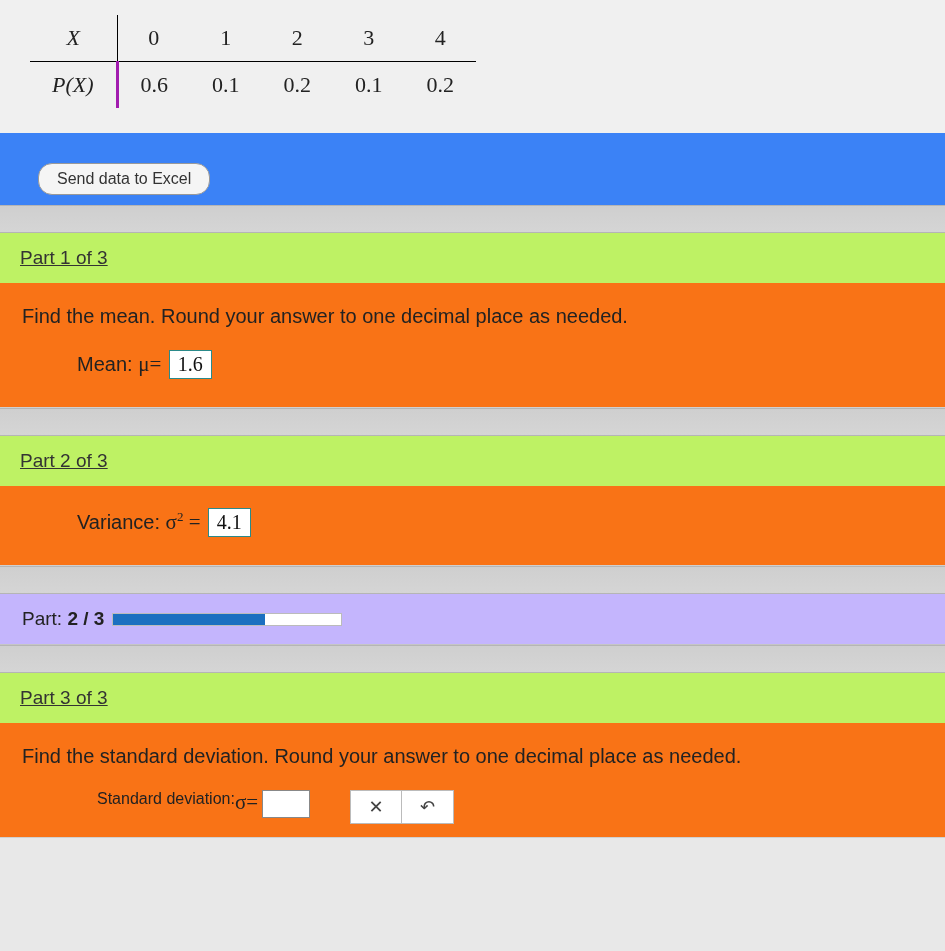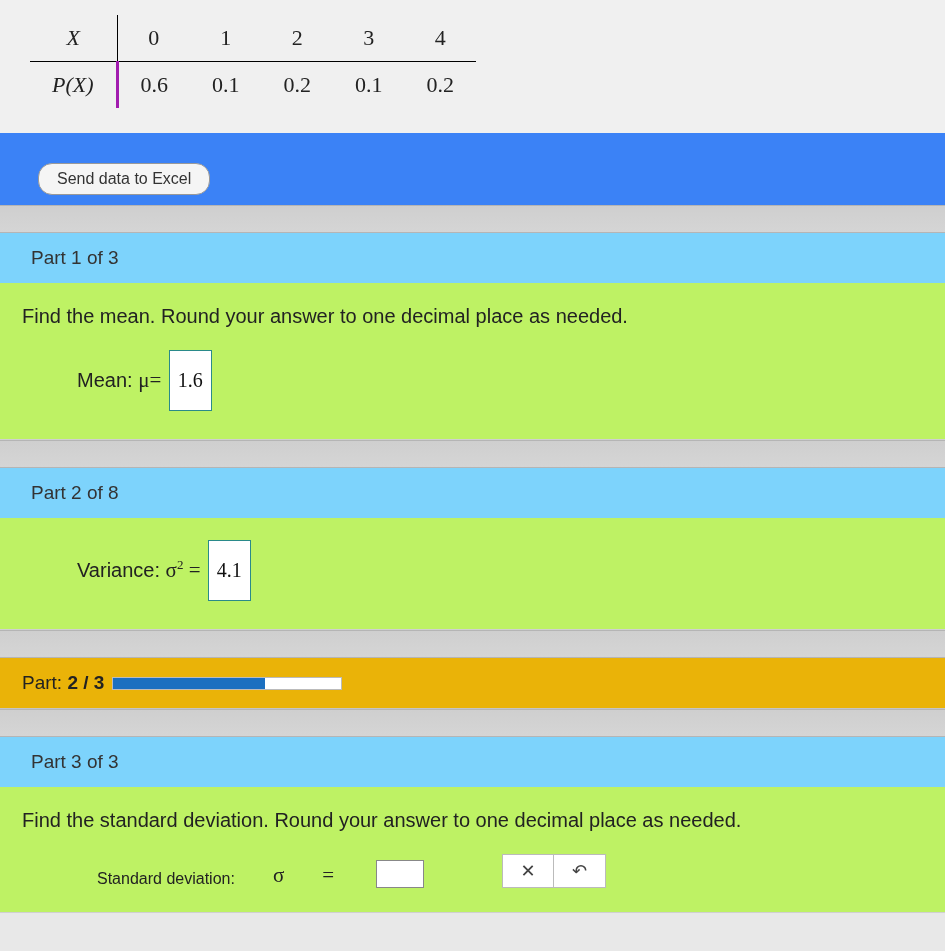--- a/index.html
+++ b/index.html
@@ -38,54 +38,55 @@
       color: #333;
       cursor: pointer;
     }
     .separator-band {
       height: 28px;
       background: linear-gradient(#cfcfcf, #d5d5d5);
       border-top: 1px solid #b5b5b5;
       border-bottom: 1px solid #b5b5b5;
     }
     .part-header {
-      background: #7dd3fc;
-      padding: 14px 31px;
+      background: #bef264;
+      padding: 14px 20px;
       font-size: 19px;
       color: #333;
+      text-decoration: underline;
     }
     .part-body {
-      background: #bef264;
+      background: #f97316;
       padding: 22px 22px 28px 22px;
       border-bottom: 1px solid #d0d0d0;
     }
     .instruction {
       font-size: 20px;
       color: #222;
       margin-bottom: 22px;
     }
     .answer-line {
       padding-left: 55px;
       font-size: 20px;
     }
     .label-text { font-family: Verdana, sans-serif; }
     .math-sym { font-family: 'Times New Roman', serif; font-size: 21px;}
     .answer-box-locked {
       display: inline-block;
       border: 1px solid #2a8a8a;
-      padding: 18px 8px;
+      padding: 2px 8px;
       font-family: 'Times New Roman', serif;
       font-size: 20px;
       color: #111;
       background: #fff;
       margin-left: 2px;
       vertical-align: baseline;
     }
     .progress-row {
-      background: #eab308;
+      background: #c4b5fd;
       padding: 14px 22px;
       display: flex;
       align-items: center;
       gap: 8px;
       border-bottom: 1px solid #c5c5c5;
     }
     .progress-label { font-size: 19px; }
     .progress-label b { font-weight: bold; }
     .progress-bar {
       width: 230px;
@@ -125,22 +126,22 @@
       background: #fff;
       display: flex;
       align-items: center;
       justify-content: center;
       cursor: pointer;
       font-size: 18px;
       color: #444;
     }
     .action-btn + .action-btn { border-left: none; }
     .sup { font-size: 13px; vertical-align: super; }
-    .part3-body { padding-bottom: 24px; }
-    .part3-answer { padding-left: 75px; display: flex; align-items: flex-end; gap: 38px;}
+    .part3-body { padding-bottom: 13px; }
+    .part3-answer { padding-left: 75px; display: flex; align-items: flex-start;}
   </style>
 </head>
 <body>
 
 <div class="data-table-area">
   <table class="prob-table">
     <tbody>
         <tr class="hdr-row">
       <td>X</td>
       <td>0</td>
@@ -171,21 +172,21 @@
 <div class="part-body">
   <div class="instruction">Find the mean. Round your answer to one decimal place as needed.</div>
   <div class="answer-line">
     <span class="label-text">Mean: </span><span class="math-sym">μ</span><span class="math-sym">=</span>
     <span class="answer-box-locked">1.6</span>
   </div>
 </div>
 
 <div class="separator-band"></div>
 
-<div class="part-header">Part 2 of 8</div>
+<div class="part-header">Part 2 of 3</div>
 <div class="part-body">
   <div class="answer-line">
     <span class="label-text">Variance: </span><span class="math-sym">σ</span><span class="math-sym sup">2</span><span class="math-sym"> = </span><span class="answer-box-locked">4.1</span>
   </div>
 </div>
 
 <div class="separator-band"></div>
 
 <div class="progress-row">
   <div class="progress-label">

